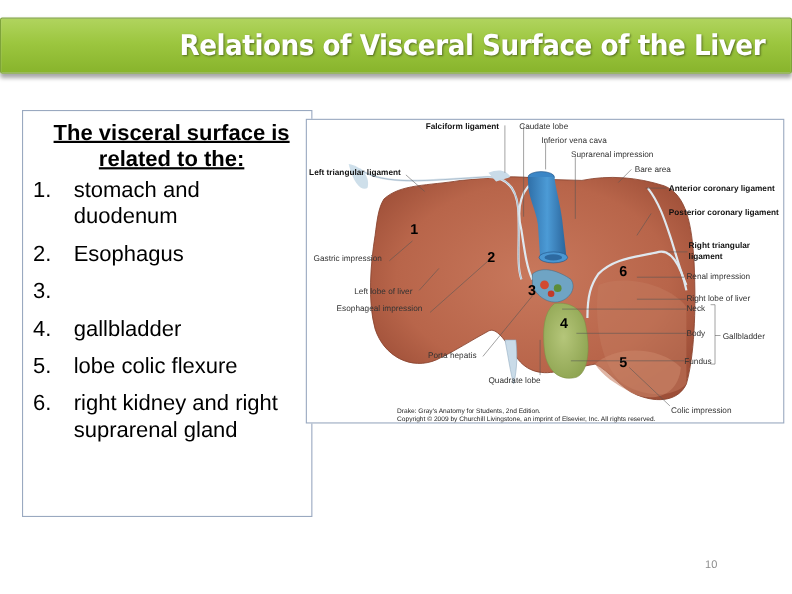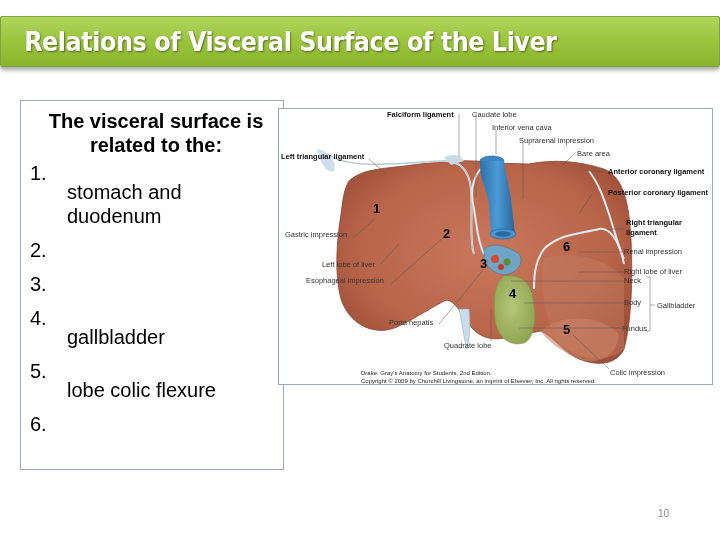--- a/index.html
+++ b/index.html
@@ -2,80 +2,82 @@
 <html><head>
   <meta charset="utf-8">
   <style>
     html, body { margin: 0; padding: 0; }
     body { width: 720px; height: 540px; background: #ffffff; position: relative; overflow: hidden; font-family: "Liberation Sans", sans-serif; }
     .title-bar {
       position: absolute; left: 0; top: 16px; width: 718px; height: 49px;
       background: linear-gradient(to bottom, #b0d45e 0%, #9cc63f 45%, #88b42c 100%);
       border: 1px solid #7ea33a; border-radius: 2px;
       box-shadow: 0 3px 4px rgba(0,0,0,0.35);
-      display: flex; align-items: center; justify-content: flex-start;
+      display: flex; align-items: center; justify-content: flex-end;
     }
     .title-text {
       font-family: "DejaVu Sans", sans-serif; font-weight: bold; font-size: 26px; color: #ffffff;
       text-shadow: 1px 1px 2px rgba(0,0,0,0.45); letter-spacing: -0.5px;
       transform: scaleX(0.92);
     }
     .text-box {
       position: absolute; left: 20px; top: 100px; width: 264px; height: 370px;
       border: 1px solid #9aa9c0; background: #fff; box-sizing: border-box;
     }
     .text-heading {
       font-family: "Liberation Sans", sans-serif; font-weight: bold; font-size: 20px; line-height: 24px;
-      text-align: center; color: #000; margin: 8px 0 0 8px;
+      text-align: center; color: #000; margin: 8px 0 0 8px; text-decoration: underline;
     }
     .list { list-style: none; margin: 4px 0 0 0; padding: 0; }
     .list li { display: flex; font-size: 20px; line-height: 24px; color: #000; margin-bottom: 10px; }
     .list li .num { width: 46px; padding-left: 9px; flex: none; box-sizing: border-box; }
-    .list li .txt { flex: 1; padding-right: 8px; margin-top: 19px; }
+    .list li .txt { flex: 1; padding-right: 8px; }
     .figure-box {
       position: absolute; left: 278px; top: 108px; width: 435px; height: 277px;
       border: 1px solid #9aa9c0; background: #fff; box-sizing: border-box; overflow: hidden;
     }
     .figure-box svg { display: block; }
     .lbl { font-family: "Liberation Sans", sans-serif; font-size: 7.5px; fill: #333; }
     .lblb { font-family: "Liberation Sans", sans-serif; font-size: 7.5px; font-weight: bold; fill: #111; }
     .num-l { font-family: "Liberation Sans", sans-serif; font-size: 13px; font-weight: bold; fill: #000; }
     .credit { font-family: "Liberation Sans", sans-serif; font-size: 6px; fill: #222; }
-    .page-number { position: absolute; left: 658px; top: 508px; font-size: 10px; color: #8c8c8c; }
+    .page-number { position: absolute; left: 641px; top: 508px; font-size: 10px; color: #8c8c8c; }
   </style>
 </head>
 <body>
 
 <div class="title-bar">
   <span class="title-text">Relations of Visceral Surface of the Liver</span>
 </div>
 
 <div class="text-box">
   <div class="text-heading">The visceral surface is related to the:</div>
   <ol class="list">
     <li>
         <span class="num">1.</span>
         <span class="txt">stomach and duodenum</span>
       </li>
     <li>
         <span class="num">2.</span>
+        <span class="txt">Esophagus</span>
       </li>
     <li>
         <span class="num">3.</span>
       </li>
     <li>
         <span class="num">4.</span>
         <span class="txt">gallbladder</span>
       </li>
     <li>
         <span class="num">5.</span>
         <span class="txt">lobe colic flexure</span>
       </li>
     <li>
         <span class="num">6.</span>
+        <span class="txt">right kidney and right suprarenal gland</span>
       </li>
   </ol>
 </div>
 
 <div class="figure-box">
   <svg width="435" height="277" viewBox="0 0 435 277">
     <defs>
       <radialGradient id="liverGrad" cx="50%" cy="45%" r="60%">
         <stop offset="0%" stop-color="#c8785c"></stop>
         <stop offset="70%" stop-color="#b8654a"></stop>

